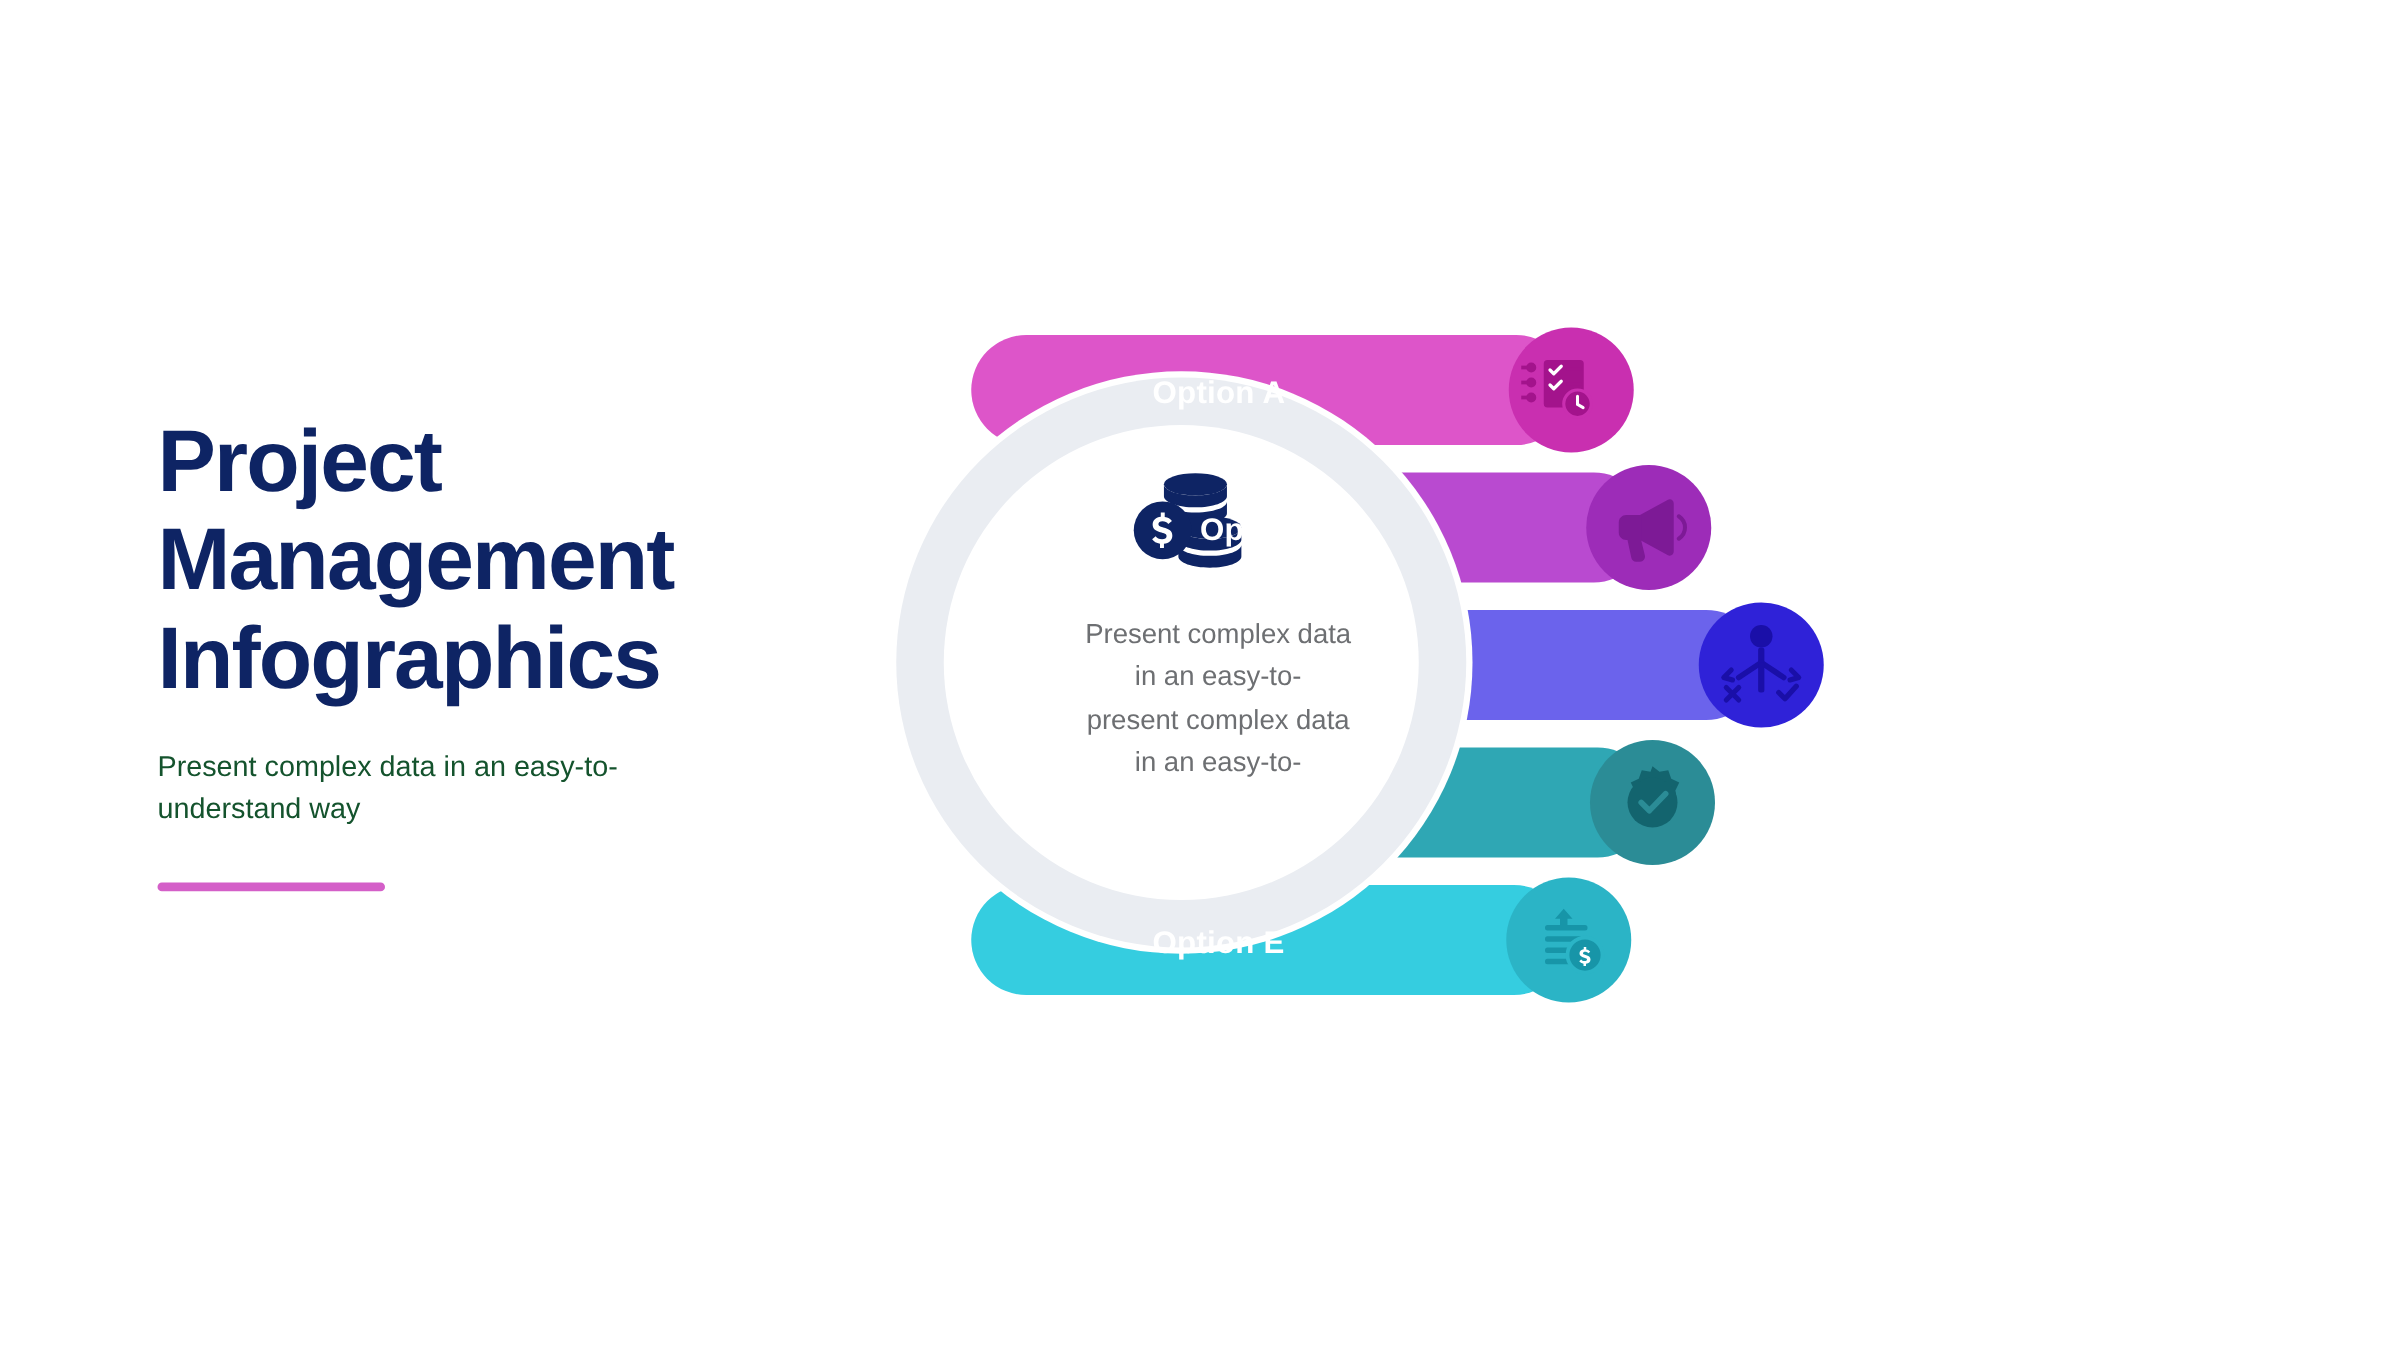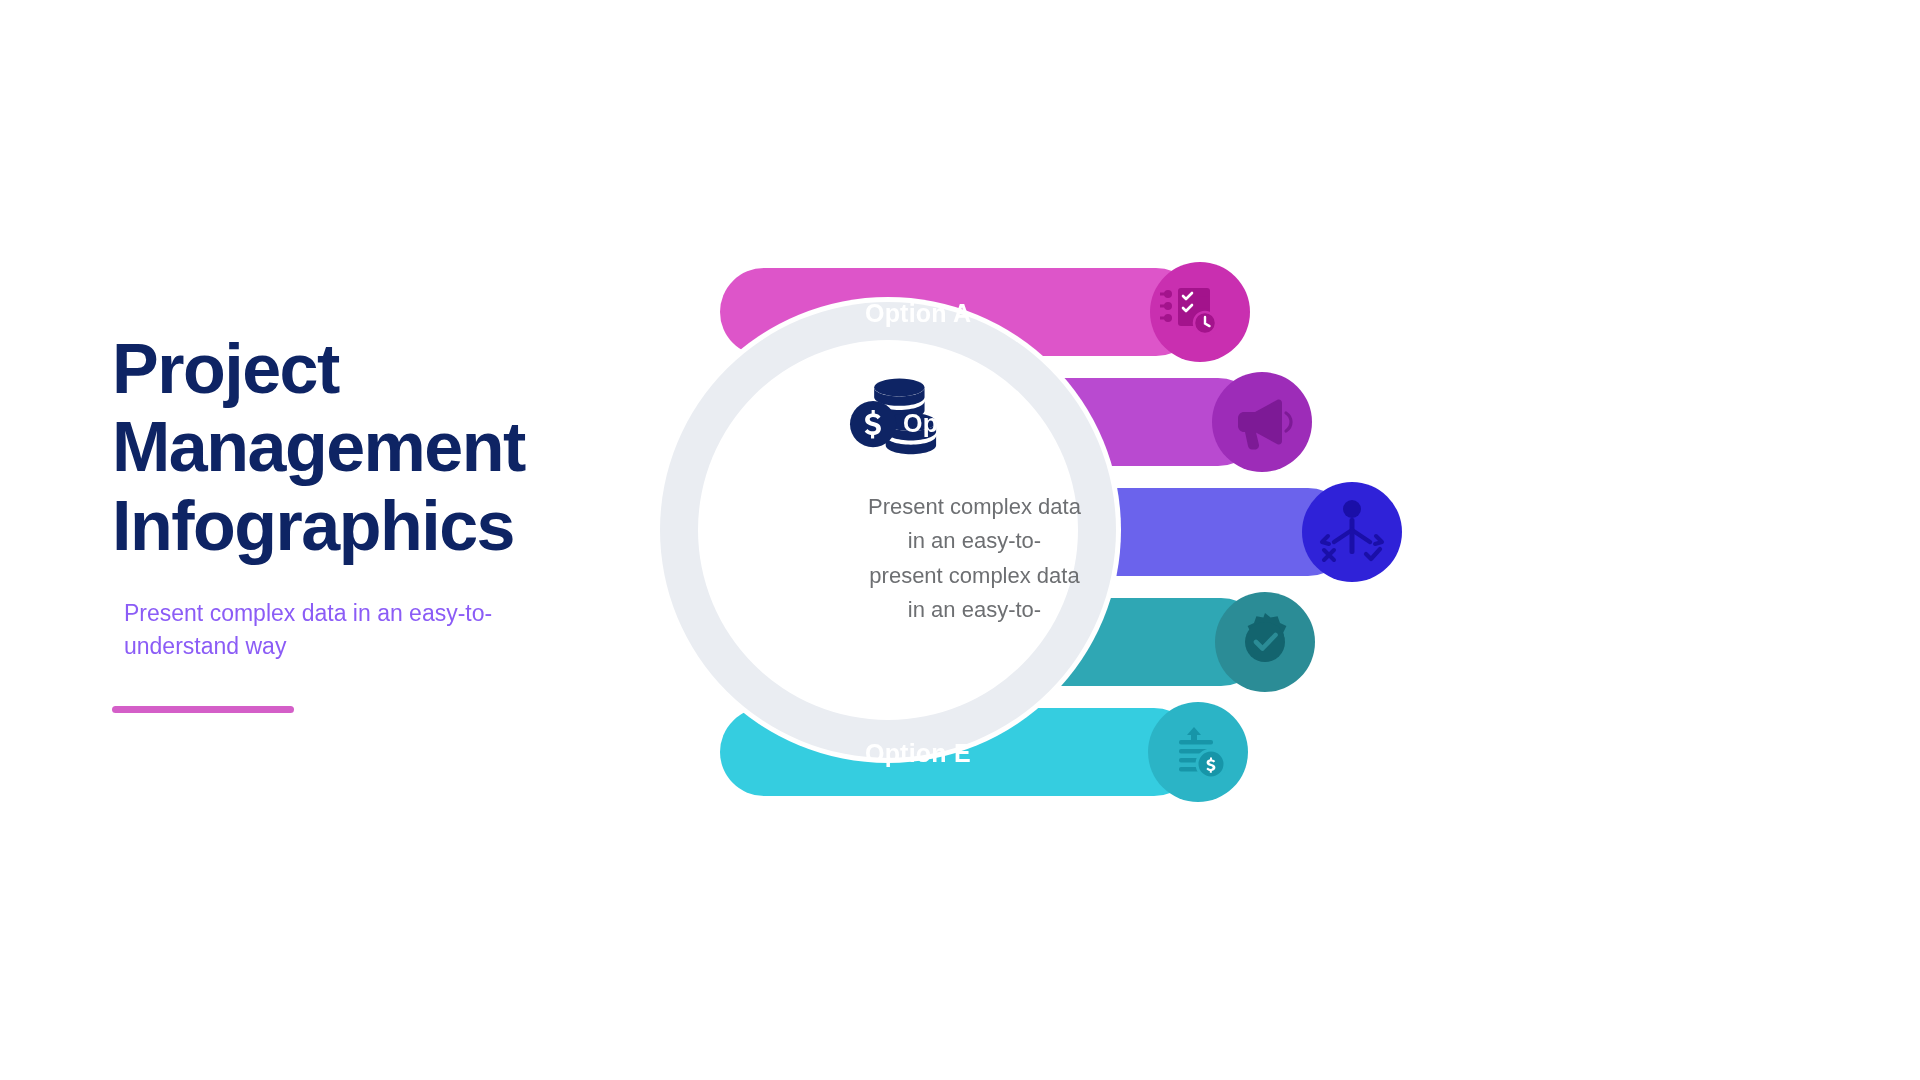--- a/index.html
+++ b/index.html
@@ -16,54 +16,54 @@
   .slide {
     position: relative;
     width: 1920px;
     height: 1080px;
     background: #ffffff;
   }
 
   
   .left-panel {
     position: absolute;
-    left: 112px;
+    left: 126px;
     top: 330px;
     width: 560px;
   }
   .title {
     font-family: "Liberation Sans", sans-serif;
     font-weight: bold;
     font-size: 70px;
     line-height: 1.12;
     letter-spacing: -1.5px;
     color: #0e2464;
     margin: 0;
   }
   .subtitle {
-    margin: 32px 0 0 12px;
+    margin: 32px 0 0 0;
     font-family: "Liberation Sans", sans-serif;
     font-size: 23px;
     line-height: 1.42;
-    color: #8b5cf6;
+    color: #14532d;
     max-width: 470px;
   }
   .accent-rule {
     margin-top: 44px;
     width: 182px;
     height: 7px;
     border-radius: 4px;
     background: #d croc;
     background: #d45fc8;
   }
 
   
   .diagram {
     position: absolute;
-    left: 660px;
+    left: 717px;
     top: 230px;
     width: 1180px;
     height: 620px;
   }
   .diagram svg {
     display: block;
     width: 1180px;
     height: 620px;
     overflow: visible;
   }

